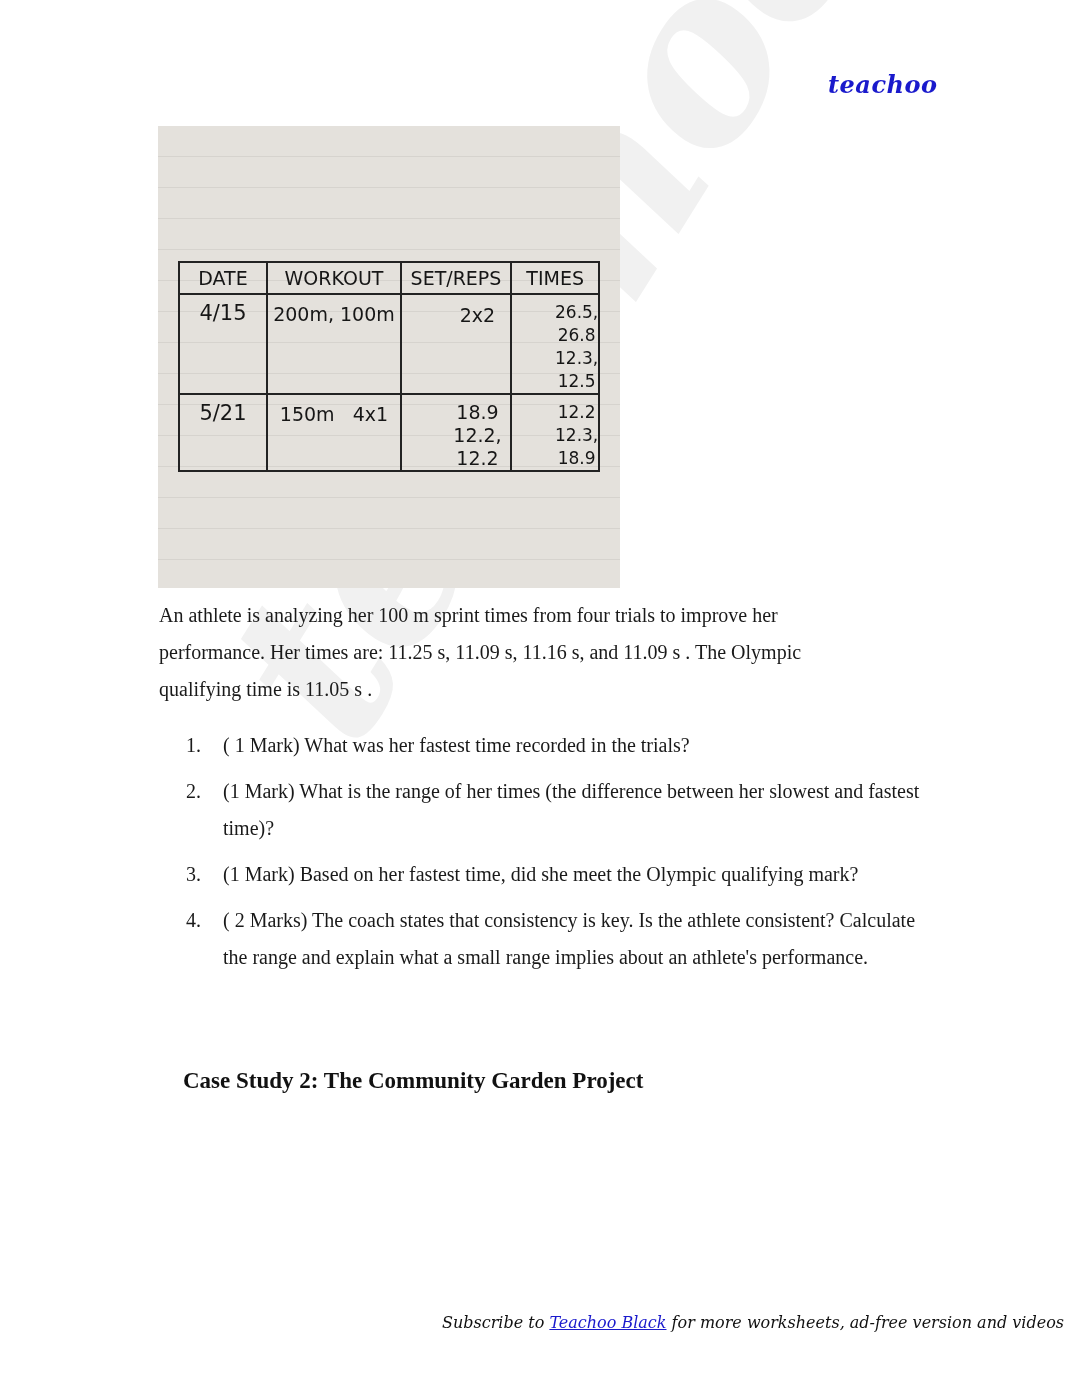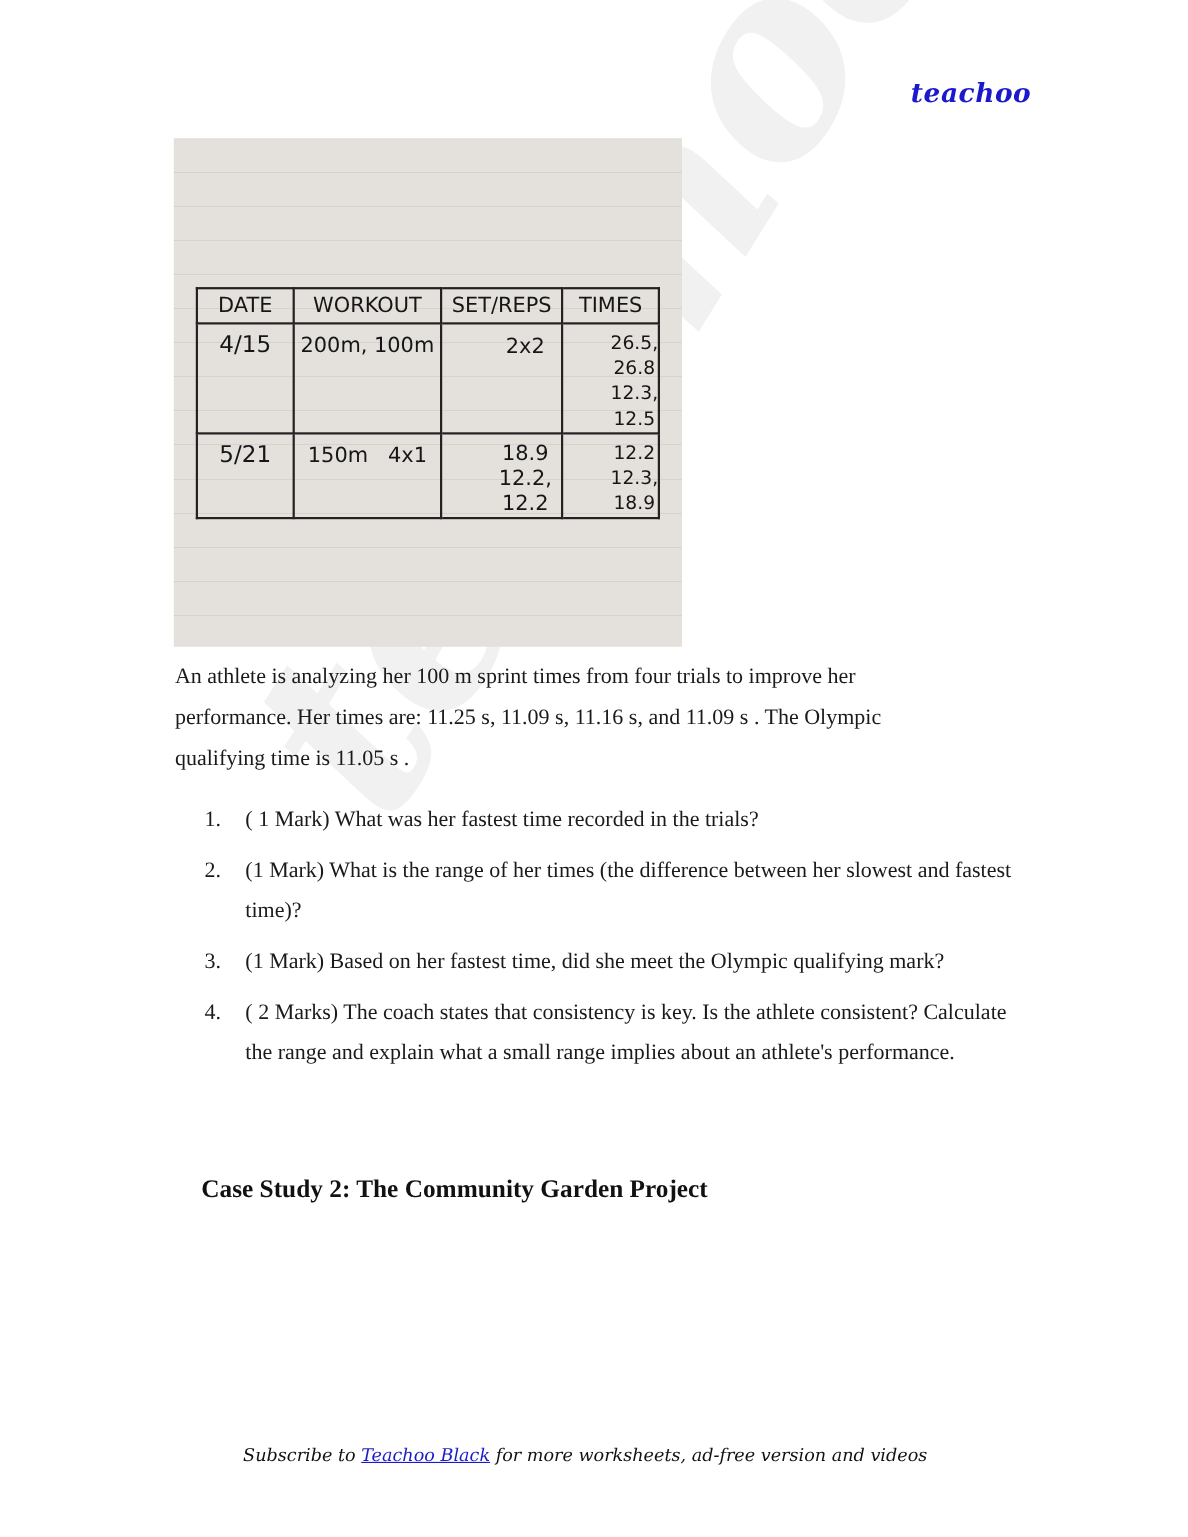--- a/index.html
+++ b/index.html
@@ -49,21 +49,21 @@
     .para { top: 597px; width: 720px; line-height: 37px; }
     .qlist { position: absolute; left: 186px; top: 727px; width: 740px; z-index: 1; font-size: 20px; }
     .q { display: flex; line-height: 37px; margin-bottom: 9px; }
     .q-num { width: 37px; flex: none; }
     .q-text { flex: 1; }
     .case-title {
       position: absolute; left: 159px; top: 1068px; z-index: 1;
       font-size: 23px; font-weight: bold; color: #111; margin-left: 24px;
     }
     .footer {
-      position: absolute; left: 0; right: 16px; top: 1313px; text-align: center; z-index: 1;
+      position: absolute; left: 0; right: 16px; top: 1313px; text-align: right; z-index: 1;
       font-family: "DejaVu Serif", serif; font-style: italic; font-size: 16px; color: #111;
     }
     .footer a { color: #1a1acc; text-decoration: underline; }
   </style>
 </head>
 <body>
 
 <div class="brand">teachoo</div>
 
 <div class="watermark">teachoo</div>

